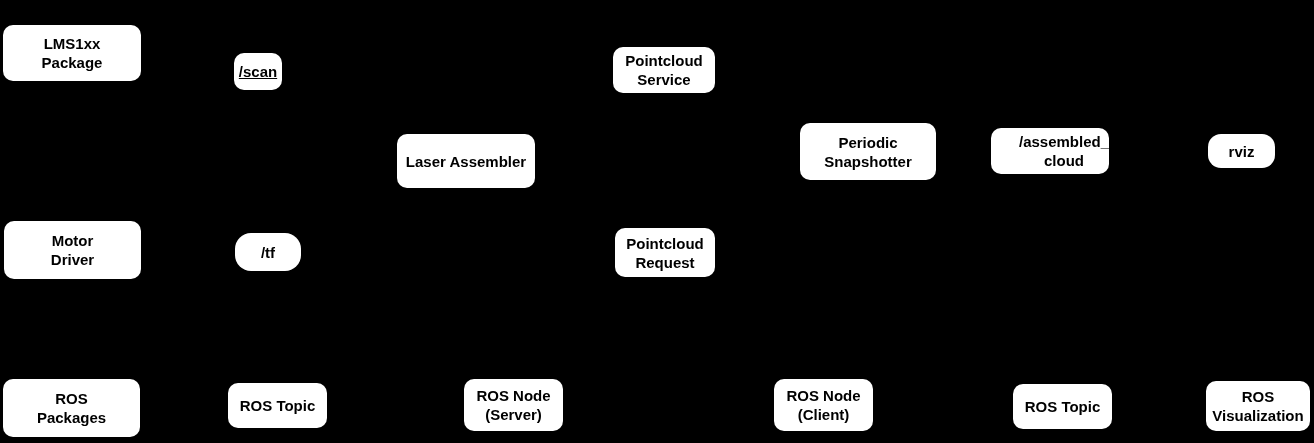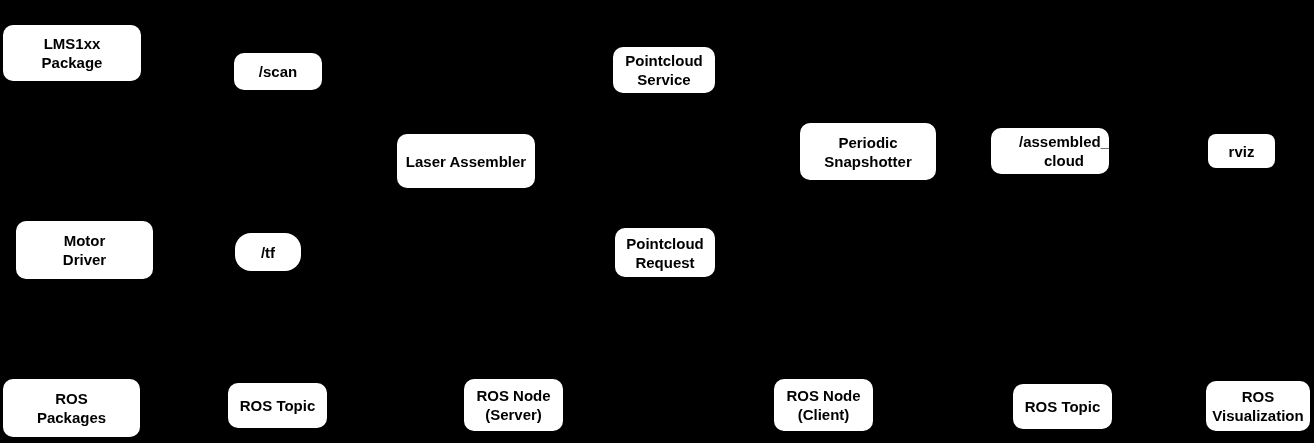--- a/index.html
+++ b/index.html
@@ -26,27 +26,27 @@
     text-align: center;
     font-weight: bold;
     font-size: 15px;
     line-height: 19px;
     white-space: pre-line;
     box-sizing: border-box;
     padding: 2px 4px;
   }
   
   .n-lms1xx      { left: 3px;    top: 25px;  width: 138px; height: 56px; }
-  .n-scan        { left: 234px;  top: 53px;  width: 88px;  height: 37px; }
+  .n-scan        { left: 234px;  top: 53px;  width: 48px;  height: 37px; text-decoration: underline; }
   .n-laser       { left: 397px;  top: 126px; width: 138px; height: 54px; margin-top: 8px; }
   .n-pc-service  { left: 613px;  top: 47px;  width: 102px; height: 46px; }
   .n-snapshotter { left: 800px;  top: 123px; width: 136px; height: 57px; }
   .n-assembled   { left: 991px; top: 128px; width: 118px; height: 46px; padding-left: 32px; }
-  .n-rviz        { left: 1208px; top: 134px; width: 67px;  height: 34px; border-radius: 8px; }
-  .n-motor       { left: 16px;    top: 221px; width: 137px; height: 58px; }
+  .n-rviz        { left: 1208px; top: 134px; width: 67px;  height: 34px; border-radius: 13px; }
+  .n-motor       { left: 4px;    top: 221px; width: 137px; height: 58px; }
   .n-tf          { left: 235px;  top: 233px; width: 66px;  height: 38px; border-radius: 16px; }
   .n-pc-request  { left: 615px;  top: 228px; width: 100px; height: 49px; }
   .n-ros-pkg     { left: 3px;    top: 379px; width: 137px; height: 58px; }
   .n-topic-l     { left: 228px;  top: 383px; width: 99px;  height: 45px; }
   .n-node-srv    { left: 464px;  top: 379px; width: 99px;  height: 52px; }
   .n-node-cli    { left: 774px;  top: 379px; width: 99px;  height: 52px; }
   .n-topic-r     { left: 1013px; top: 384px; width: 99px;  height: 45px; }
   .n-ros-viz     { left: 1206px; top: 381px; width: 104px; height: 50px; }
 </style>
 </head>

